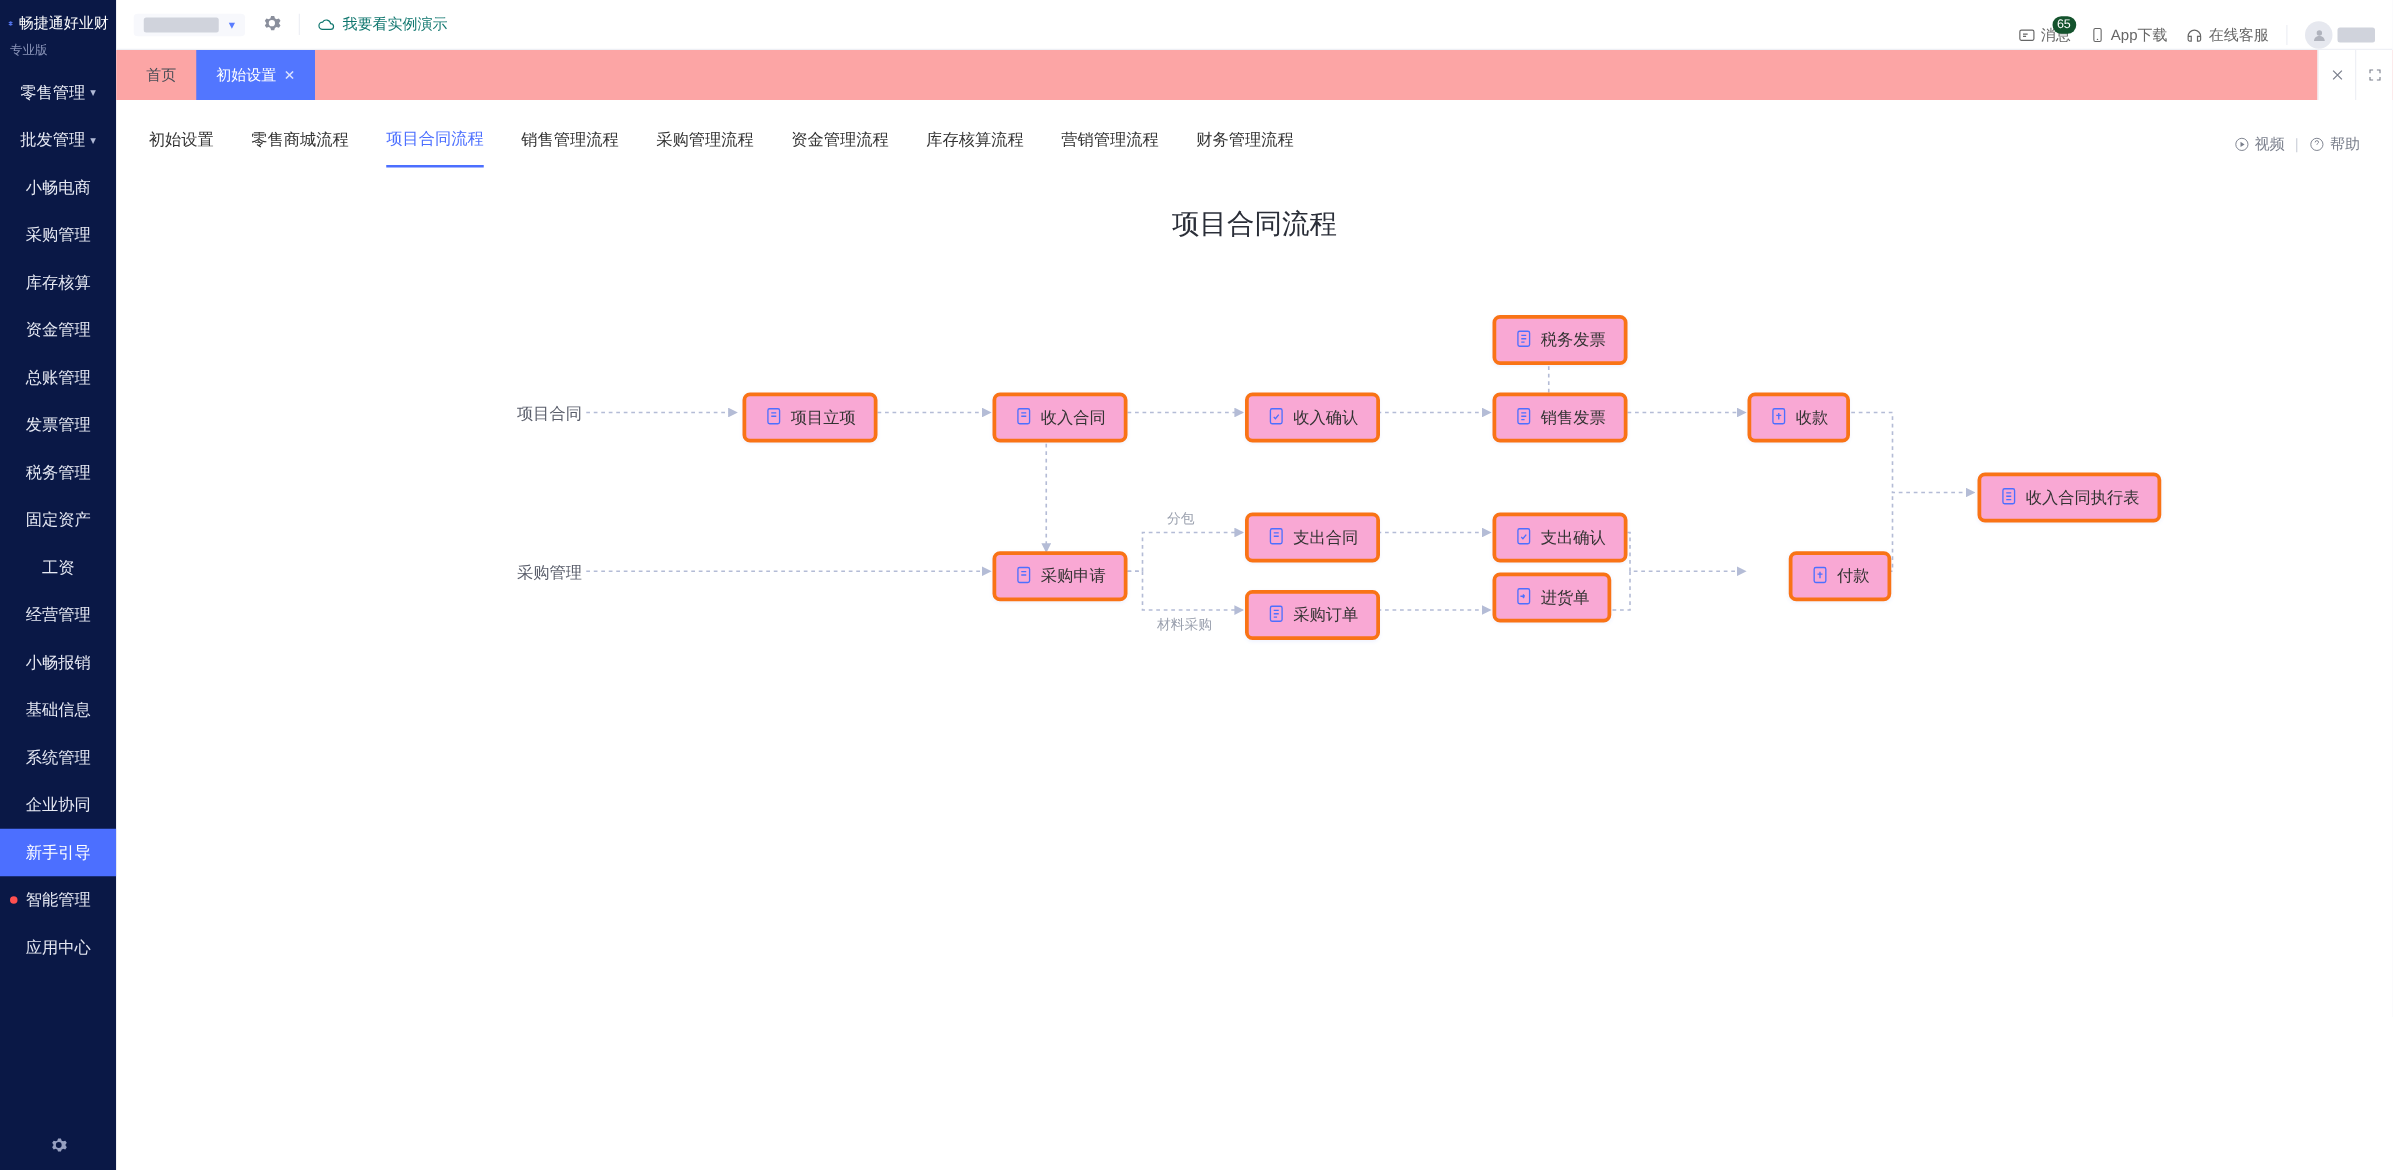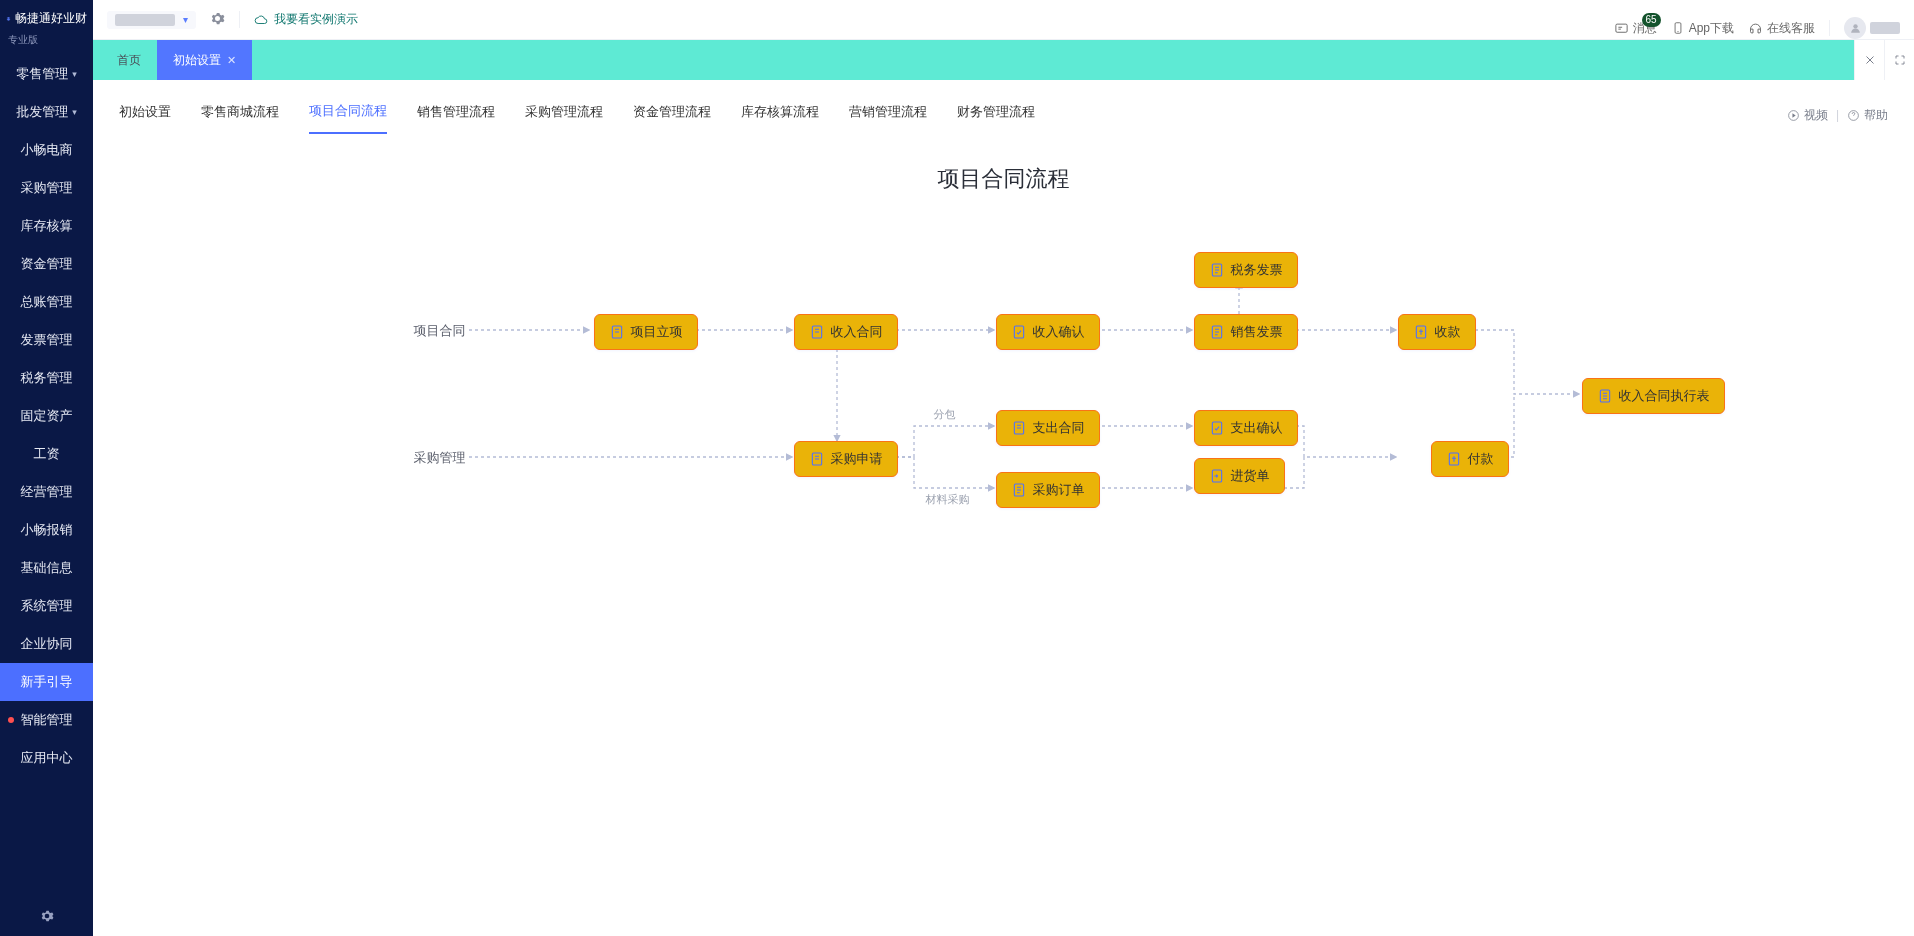--- a/index.html
+++ b/index.html
@@ -29,21 +29,21 @@
     .gear-top { color: #8a8f9c; cursor: pointer; }
     .demo-link { display: flex; align-items: center; gap: 6px; color: #0f766e; padding-left: 14px; border-left: 1px solid #eef0f5; }
     .top-right { display: flex; align-items: center; gap: 14px; margin-top: 17px; }
     .top-item { display: flex; align-items: center; gap: 4px; color: #666; cursor: pointer; position: relative; }
     .badge { position: absolute; top: -7px; right: -4px; background: #14532d; color: #fff; font-size: 10px; padding: 0 4px; border-radius: 7px; line-height: 14px; }
     .divider-v { width: 1px; height: 16px; background: #eef0f5; }
     .avatar { width: 22px; height: 22px; border-radius: 50%; background: #e6e8ef; display: flex; align-items: center; justify-content: center; color: #b0b3bd; }
     .user-blur { background: #d0d3dc; height: 12px; width: 30px; border-radius: 2px; }
 
     
-    .tabrow { height: 40px; display: flex; align-items: center; background: #5eead4; padding-left: 8px; gap: 0; }
+    .tabrow { height: 40px; display: flex; align-items: center; background: #fca5a5; padding-left: 8px; gap: 0; }
     .tab { padding: 0 16px; height: 40px; display: flex; align-items: center; color: #4a4e57; cursor: pointer; }
     .tab.active { background: #5276ff; color: #fff; }
     .tab .close-x { margin-left: 6px; font-size: 11px; opacity: .8; }
     .tabrow-right { margin-left: auto; display: flex; gap: 0; }
     .tabrow-btn { width: 30px; height: 40px; display: flex; align-items: center; justify-content: center; border-left: 1px solid #eef0f5; color: #7a7f8c; cursor: pointer; background: #fff; }
 
     
     .content { flex: 1; padding: 0 16px 16px; overflow: auto; }
     .panel { background: #fff; }
     .subtabs { display: flex; align-items: center; gap: 30px; padding: 16px 10px 0; position: relative; }
@@ -51,21 +51,21 @@
     .subtab.active { color: #4c6fff; border-bottom: 2px solid #4c6fff; }
     .subtabs-right { margin-left: auto; display: flex; align-items: center; gap: 8px; color: #7a7f8c; }
     .help-item { display: flex; align-items: center; gap: 4px; cursor: pointer; }
 
     
     .flow-title { text-align: center; font-size: 22px; font-weight: 500; color: #2a2e38; padding: 30px 0 40px; }
     .canvas-wrap { position: relative; margin: 0 20px; min-height: 380px; }
     .canvas { position: relative; width: 1400px; height: 360px; margin: 0 auto; }
     .flabel { position: absolute; color: #5a5e6b; font-size: 13px; }
     .small-lbl { position: absolute; font-size: 11px; color: #9aa0ae; }
-    .node { position: absolute; background: #eab308; border: 1px solid #f97316; border-radius: 6px; padding: 8px 14px; display: flex; align-items: center; gap: 6px; box-shadow: 0 1px 3px rgba(80,110,255,.08); color: #333; font-size: 13px; cursor: pointer; white-space: nowrap; }
+    .node { position: absolute; background: #f9a8d4; border: 3px solid #f97316; border-radius: 6px; padding: 8px 14px; display: flex; gap: 6px; box-shadow: 0 1px 3px rgba(80,110,255,.08); color: #333; font-size: 13px; cursor: pointer; white-space: nowrap; }
     .node-icon { width: 16px; height: 16px; color: #4c6fff; flex-shrink: 0; }
     svg.connector { position: absolute; top: 0; left: 0; width: 1400px; height: 360px; pointer-events: none; }
     .dash { stroke: #b4bcd6; stroke-width: 1.3; stroke-dasharray: 3 3; fill: none; }
     .arrowhead { fill: #b4bcd6; }
 
     ::-webkit-scrollbar { width: 6px; height: 6px; }
     ::-webkit-scrollbar-thumb { background: #d0d3dc; border-radius: 3px; }
   </style>
 </head>
 <body>

